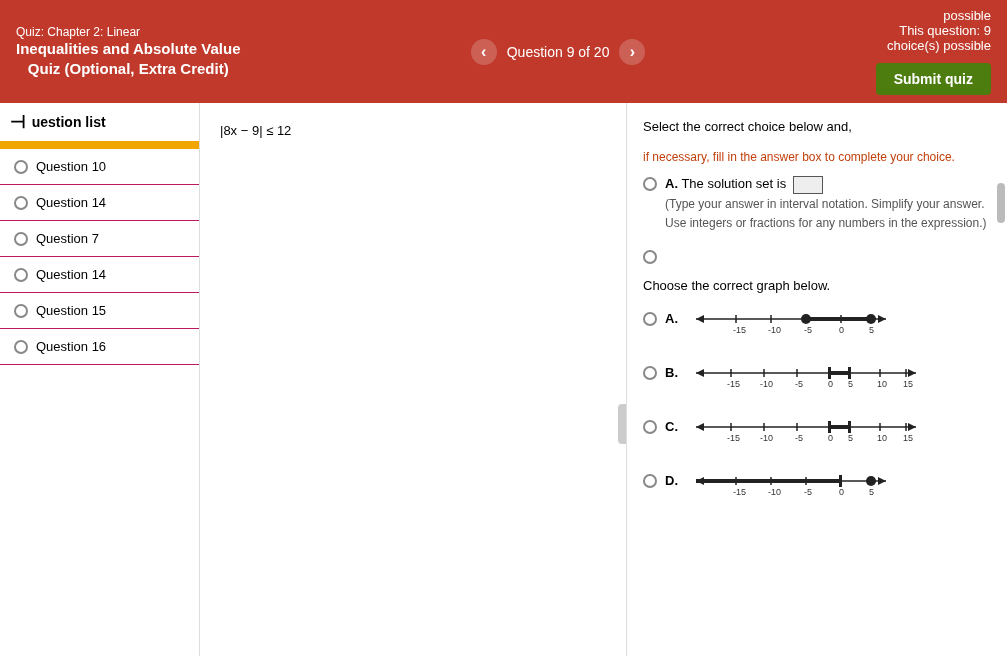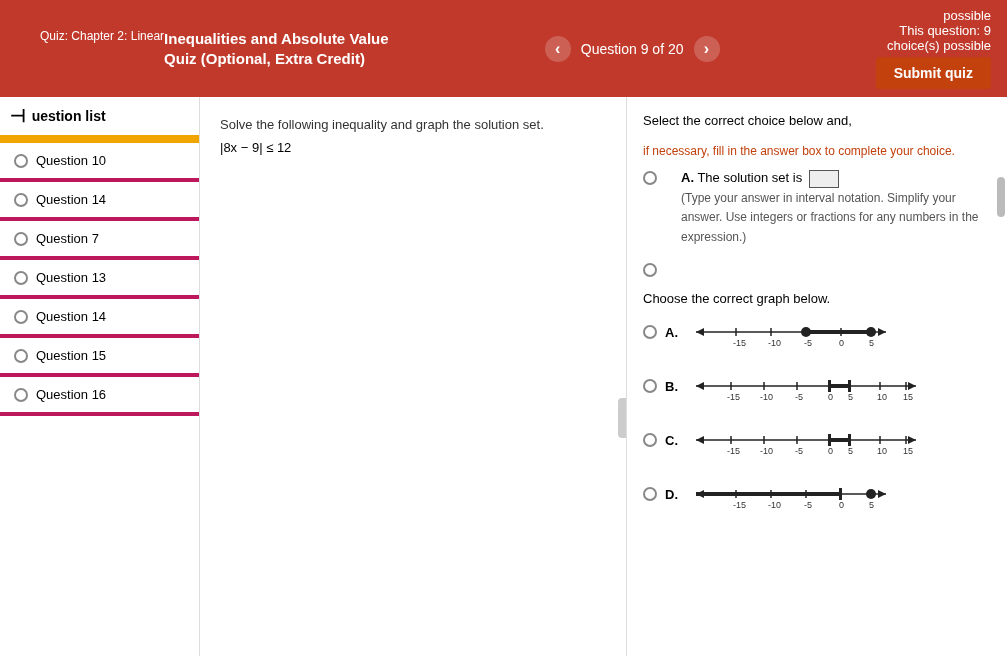--- a/index.html
+++ b/index.html
@@ -8,33 +8,33 @@
     
     .header {
       background: #c0392b;
       color: white;
       display: flex;
       align-items: center;
       justify-content: space-between;
       padding: 8px 16px;
       min-height: 54px;
     }
-    .header-left { display: flex; flex-direction: row; margin-left: 24px; }
+    .header-left { display: flex; flex-direction: column; }
     .header-quiz-label { font-size: 12px; }
     .header-quiz-title { font-weight: bold; font-size: 15px; line-height: 1.3; }
     .header-nav { display: flex; align-items: center; gap: 10px; font-size: 14px; }
     .nav-arrow {
       width: 26px; height: 26px; background: rgba(255,255,255,0.2);
       border-radius: 50%; display: flex; align-items: center; justify-content: center;
       cursor: pointer; font-weight: bold; font-size: 16px;
     }
-    .header-right { display: flex; flex-direction: column; align-items: flex-end; gap: 4px; }
+    .header-right { display: flex; flex-direction: column; align-items: flex-end; gap: 10px; }
     .points-info { text-align: right; font-size: 13px; }
     .submit-btn {
-      background: #c2410c; color: white; border: none; padding: 8px 18px;
+      background: #4d7c0f; color: white; border: none; padding: 8px 18px;
       border-radius: 4px; font-size: 14px; font-weight: bold; cursor: pointer;
     }
 
     
     .main-layout {
       display: flex;
       height: calc(656px - 54px);
     }
 
     
@@ -53,21 +53,21 @@
       font-weight: bold;
       font-size: 14px;
       gap: 6px;
     }
     .sidebar-header-icon { font-size: 18px; cursor: pointer; }
     .sidebar-item {
       display: flex;
       align-items: center;
       gap: 8px;
       padding: 10px 14px;
-      border-bottom: 4px solid #be185d;
+      border-bottom: 1px solid #be185d;
       cursor: pointer;
       font-size: 13px;
     }
     .radio-circle {
       width: 14px; height: 14px; border-radius: 50%;
       border: 2px solid #888; flex-shrink: 0;
     }
     
     .yellow-bar {
       height: 6px;
@@ -110,21 +110,21 @@
       overflow-y: auto;
       flex-shrink: 0;
     }
     .select-text { font-size: 13px; margin-bottom: 16px; }
     .select-subtext { font-size: 12px; color: #c2410c; margin-bottom: 10px; }
 
     
     .answer-option {
       display: flex;
       align-items: flex-start;
-      gap: 24px;
+      gap: 8px;
       margin-bottom: 14px;
     }
     .answer-option .radio-circle { margin-top: 2px; }
     .answer-text { font-size: 13px; line-height: 1.5; }
     .answer-text .bold { font-weight: bold; }
 
     
     .inline-input {
       display: inline-block;
       width: 30px;
@@ -150,21 +150,21 @@
     .right-panel::-webkit-scrollbar { width: 8px; }
     .right-panel::-webkit-scrollbar-track { background: #f0f0f0; }
     .right-panel::-webkit-scrollbar-thumb { background: #bbb; border-radius: 4px; }
   </style>
 </head>
 <body>
 
 <div class="header">
   <div class="header-left">
     <span class="header-quiz-label">Quiz: Chapter 2: Linear</span>
-    <span class="header-quiz-title" style="white-space:pre-line;">Inequalities and Absolute Value
+    <span class="header-quiz-title" style="white-space:pre-line;text-align:center;">Inequalities and Absolute Value
 Quiz (Optional, Extra Credit)</span>
   </div>
   <div class="header-nav">
     <div class="nav-arrow">‹</div>
     <span>Question 9 of 20</span>
     <div class="nav-arrow">›</div>
   </div>
   <div class="header-right">
     <div class="points-info">
       <div>possible</div>
@@ -191,38 +191,33 @@
     <div class="sidebar-item">
       <div class="radio-circle"></div>
       <span>Question 14</span>
     </div>
     <div class="sidebar-item">
       <div class="radio-circle"></div>
       <span>Question 7</span>
     </div>
     <div class="sidebar-item">
       <div class="radio-circle"></div>
-      <span>Question 13</span>
-    </div>
-    <div class="sidebar-item">
-      <div class="radio-circle"></div>
       <span>Question 14</span>
     </div>
     <div class="sidebar-item">
       <div class="radio-circle"></div>
       <span>Question 15</span>
     </div>
     <div class="sidebar-item">
       <div class="radio-circle"></div>
       <span>Question 16</span>
     </div>
   </div>
 
   <div class="middle-panel">
-    <p class="problem-label">Solve the following inequality and graph the solution set.</p>
     <p class="problem-equation">|8x − 9| ≤ 12</p>
 
     <div class="divider-handle">
       <span style="font-size:10px;color:#777;">⋮</span>
     </div>
   </div>
 
   <div class="right-panel">
     <p class="select-text">Select the correct choice below and,</p>
     <p class="select-subtext">if necessary, fill in the answer box to complete your choice.</p>

